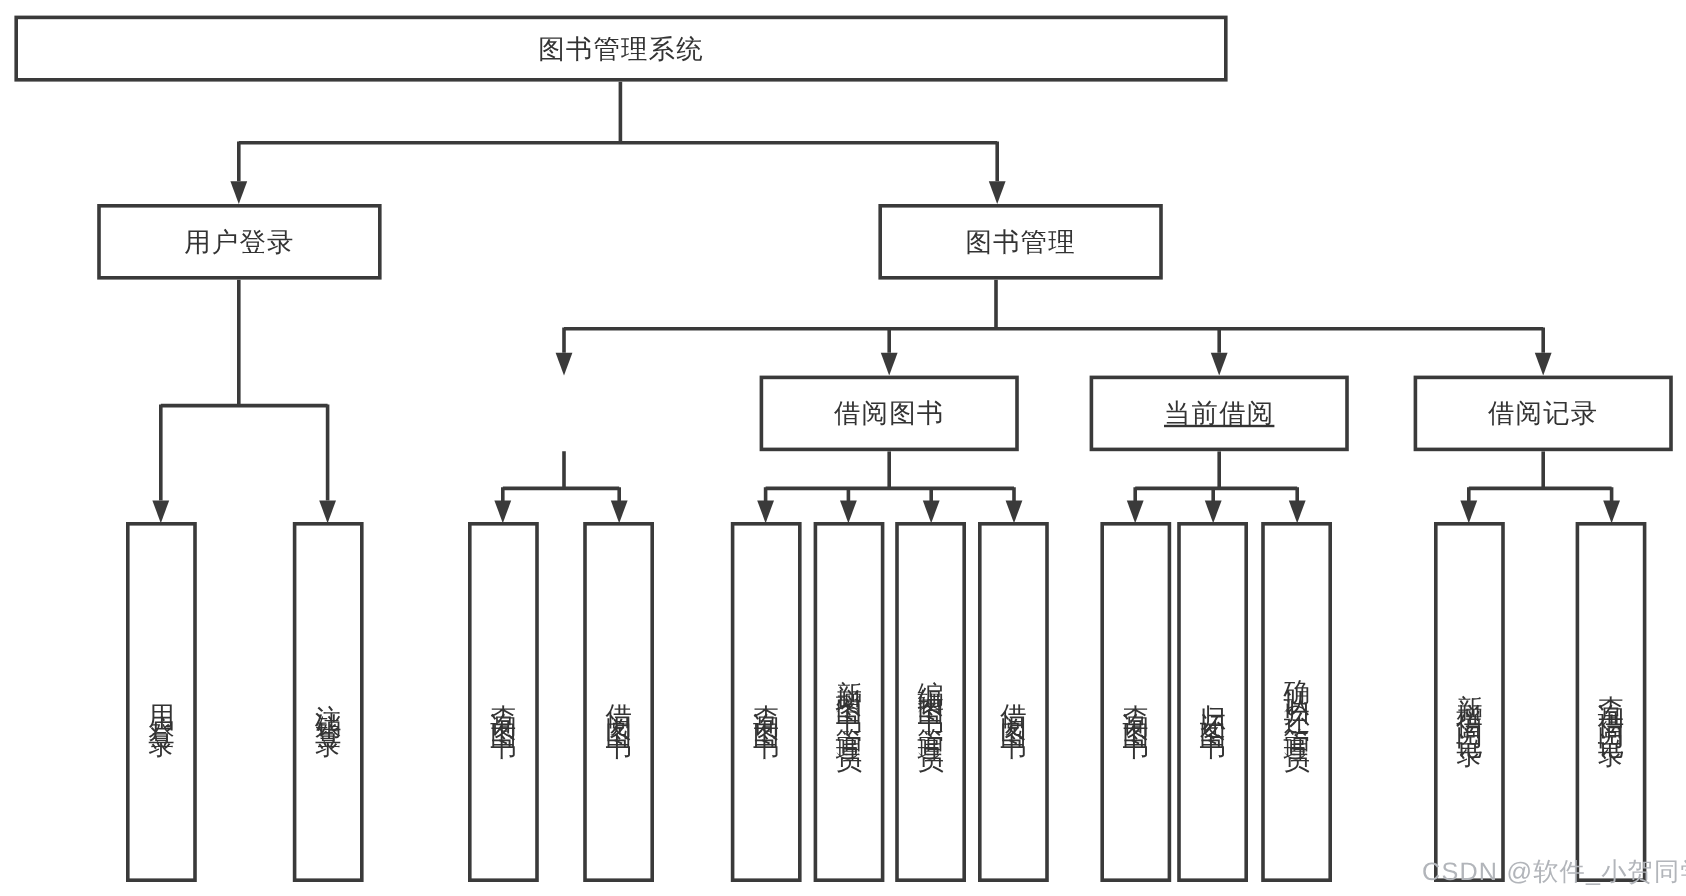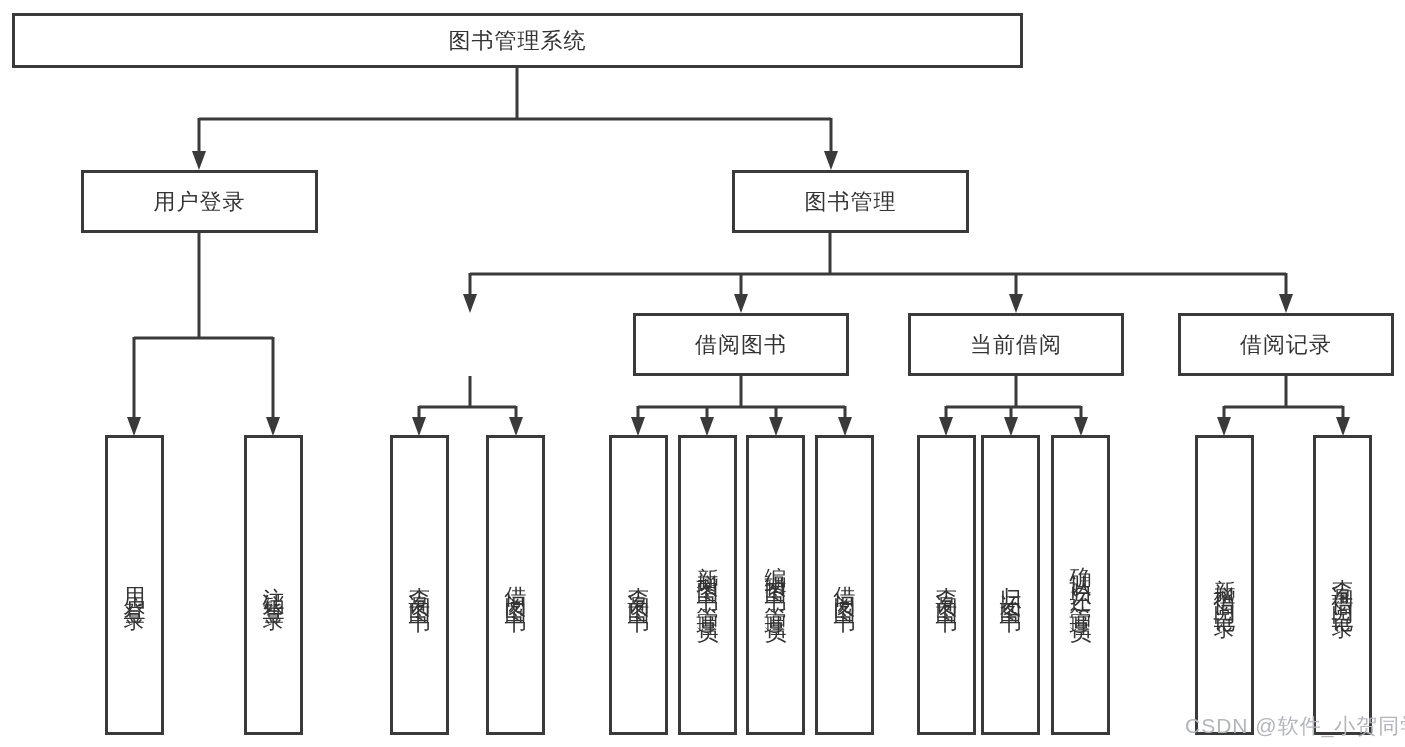--- a/index.html
+++ b/index.html
@@ -109,21 +109,21 @@
   <div class="node" style="left:81px; top:170px; width:237px; height:63px;">
     <span>用户登录</span>
   </div>
   <div class="node" style="left:732px; top:170px; width:237px; height:63px;">
     <span>图书管理</span>
   </div>
 
   <div class="node" style="left:633px; top:313px; width:216px; height:63px;">
     <span>借阅图书</span>
   </div>
-  <div class="node" style="left:908px; top:313px; width:216px; height:63px;">
+  <div class="node" style="left:908px; top:313px; width:216px; height:63px;text-decoration:underline;">
     <span>当前借阅</span>
   </div>
   <div class="node" style="left:1178px; top:313px; width:216px; height:63px;">
     <span>借阅记录</span>
   </div>
 
   <div class="node leaf" style="left:105px;">
     <span>用户登录</span>
   </div>
   <div class="node leaf" style="left:244px;">

